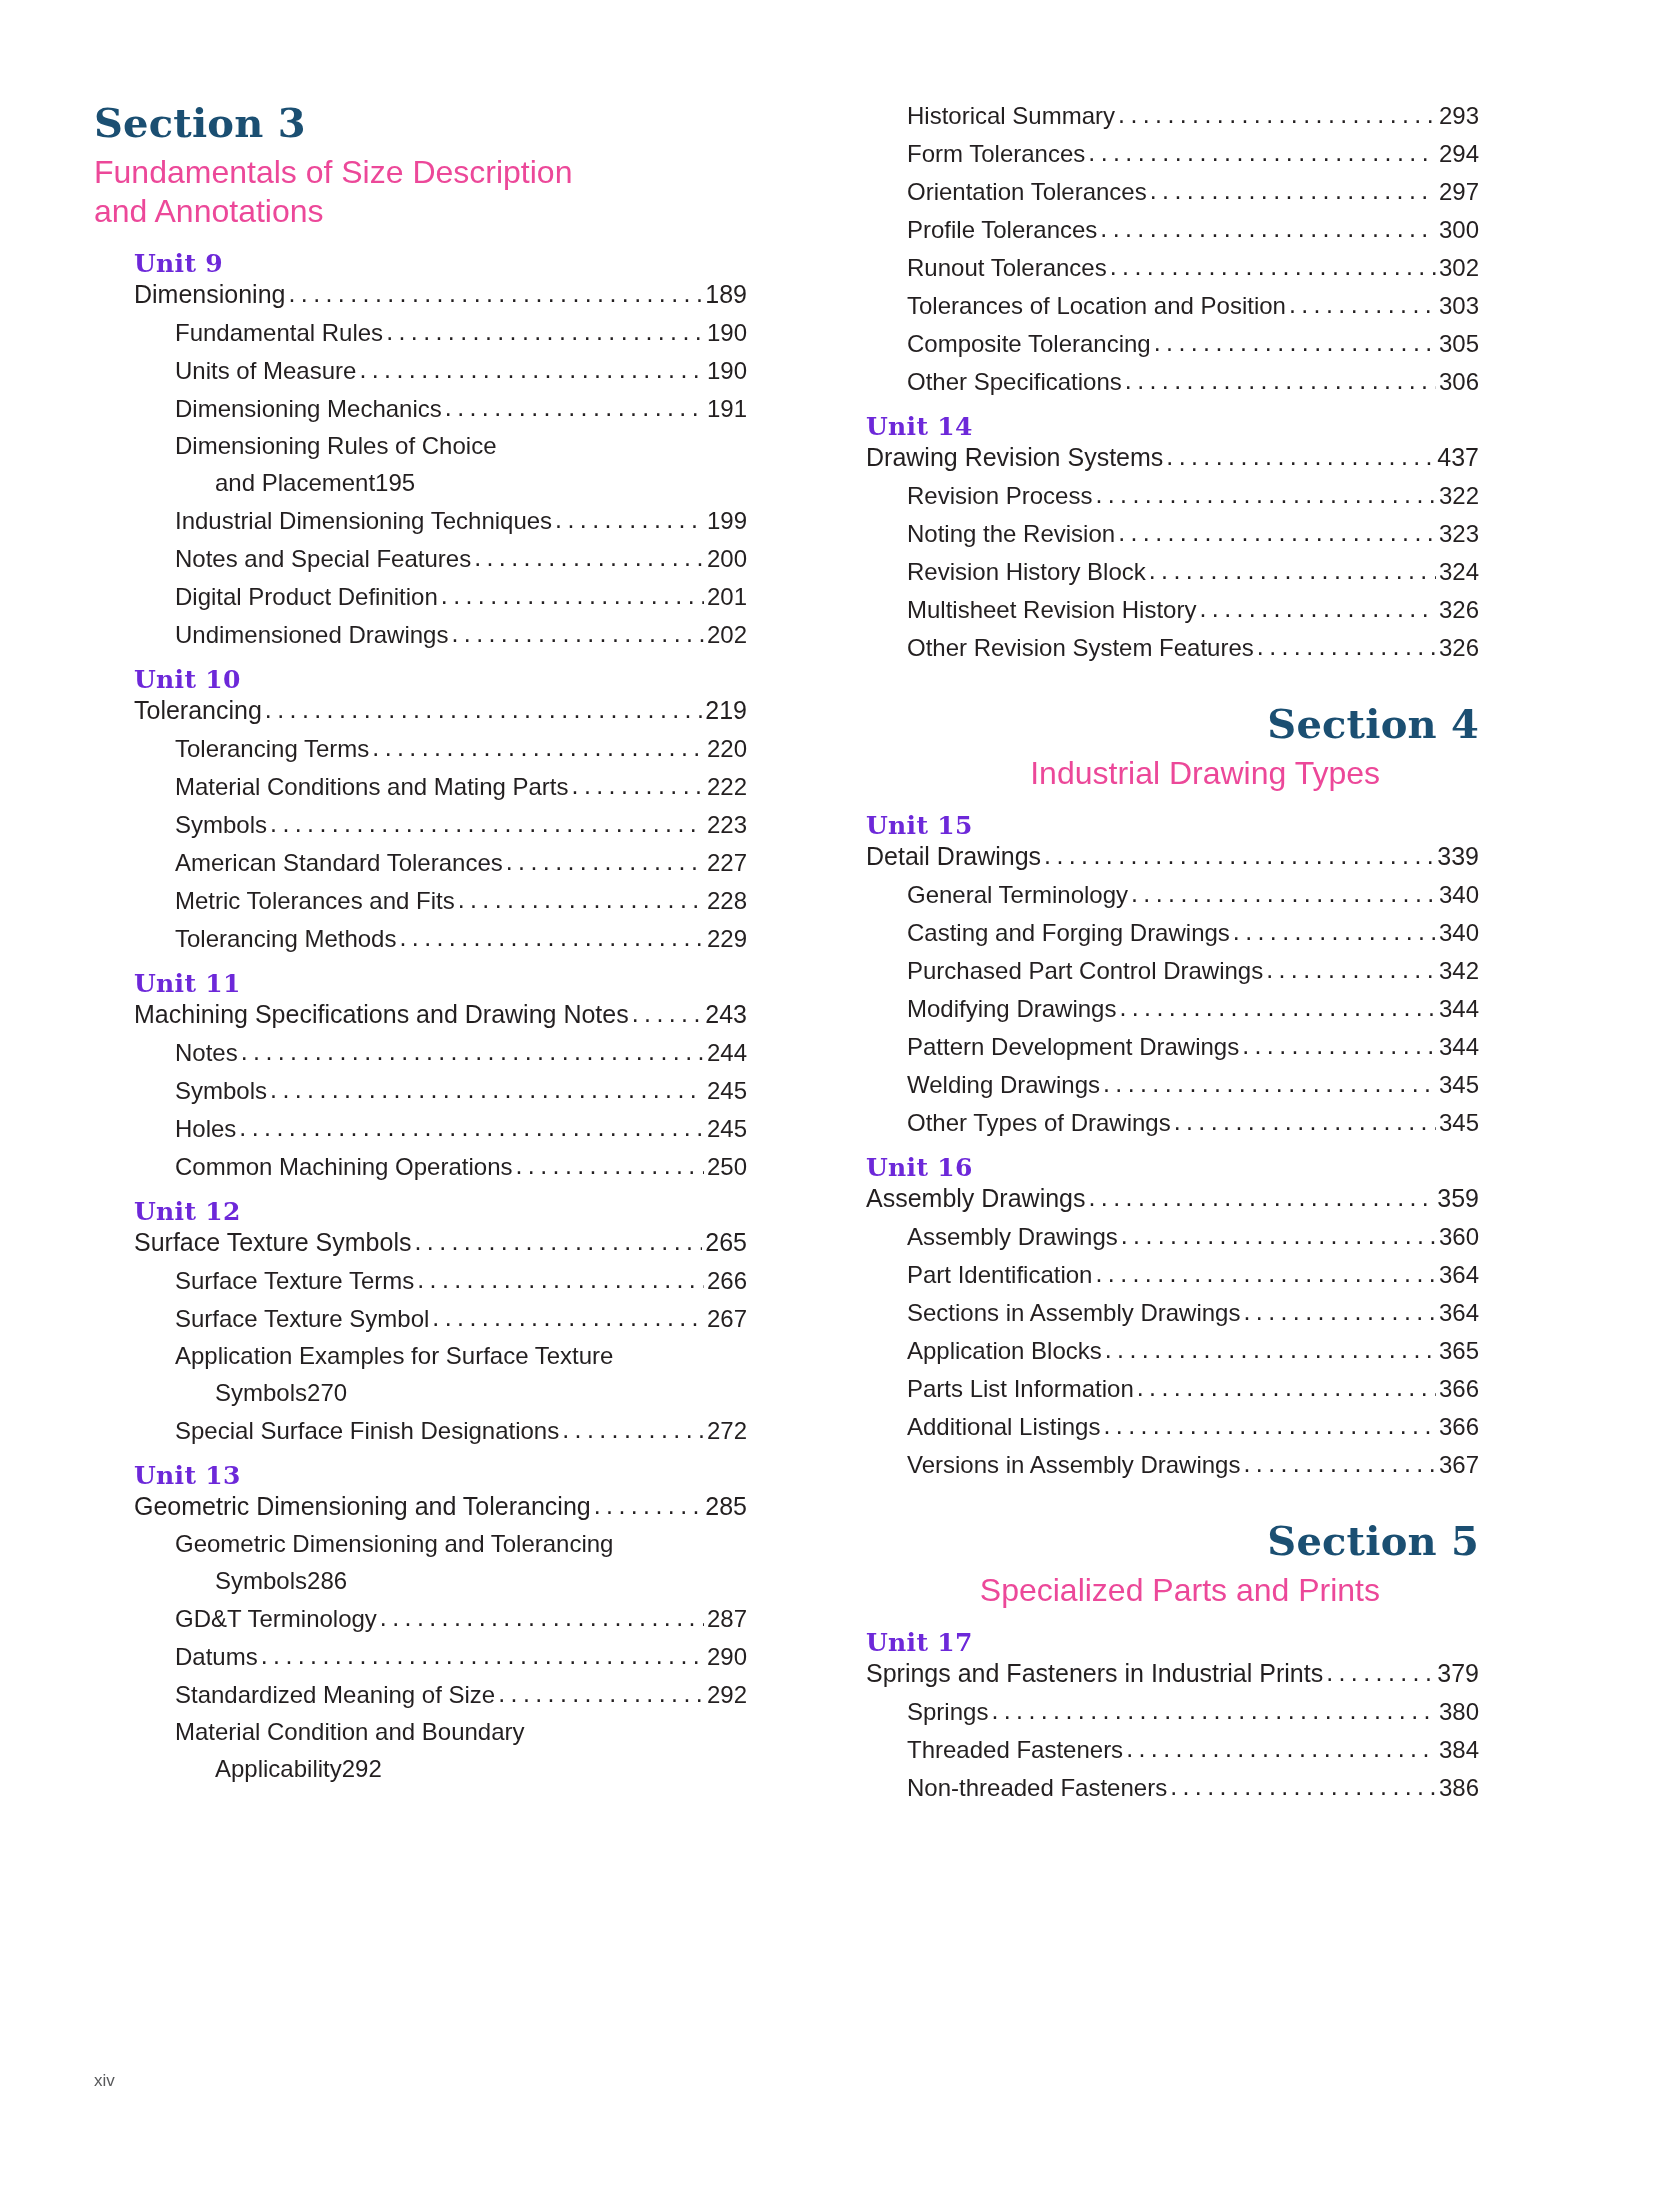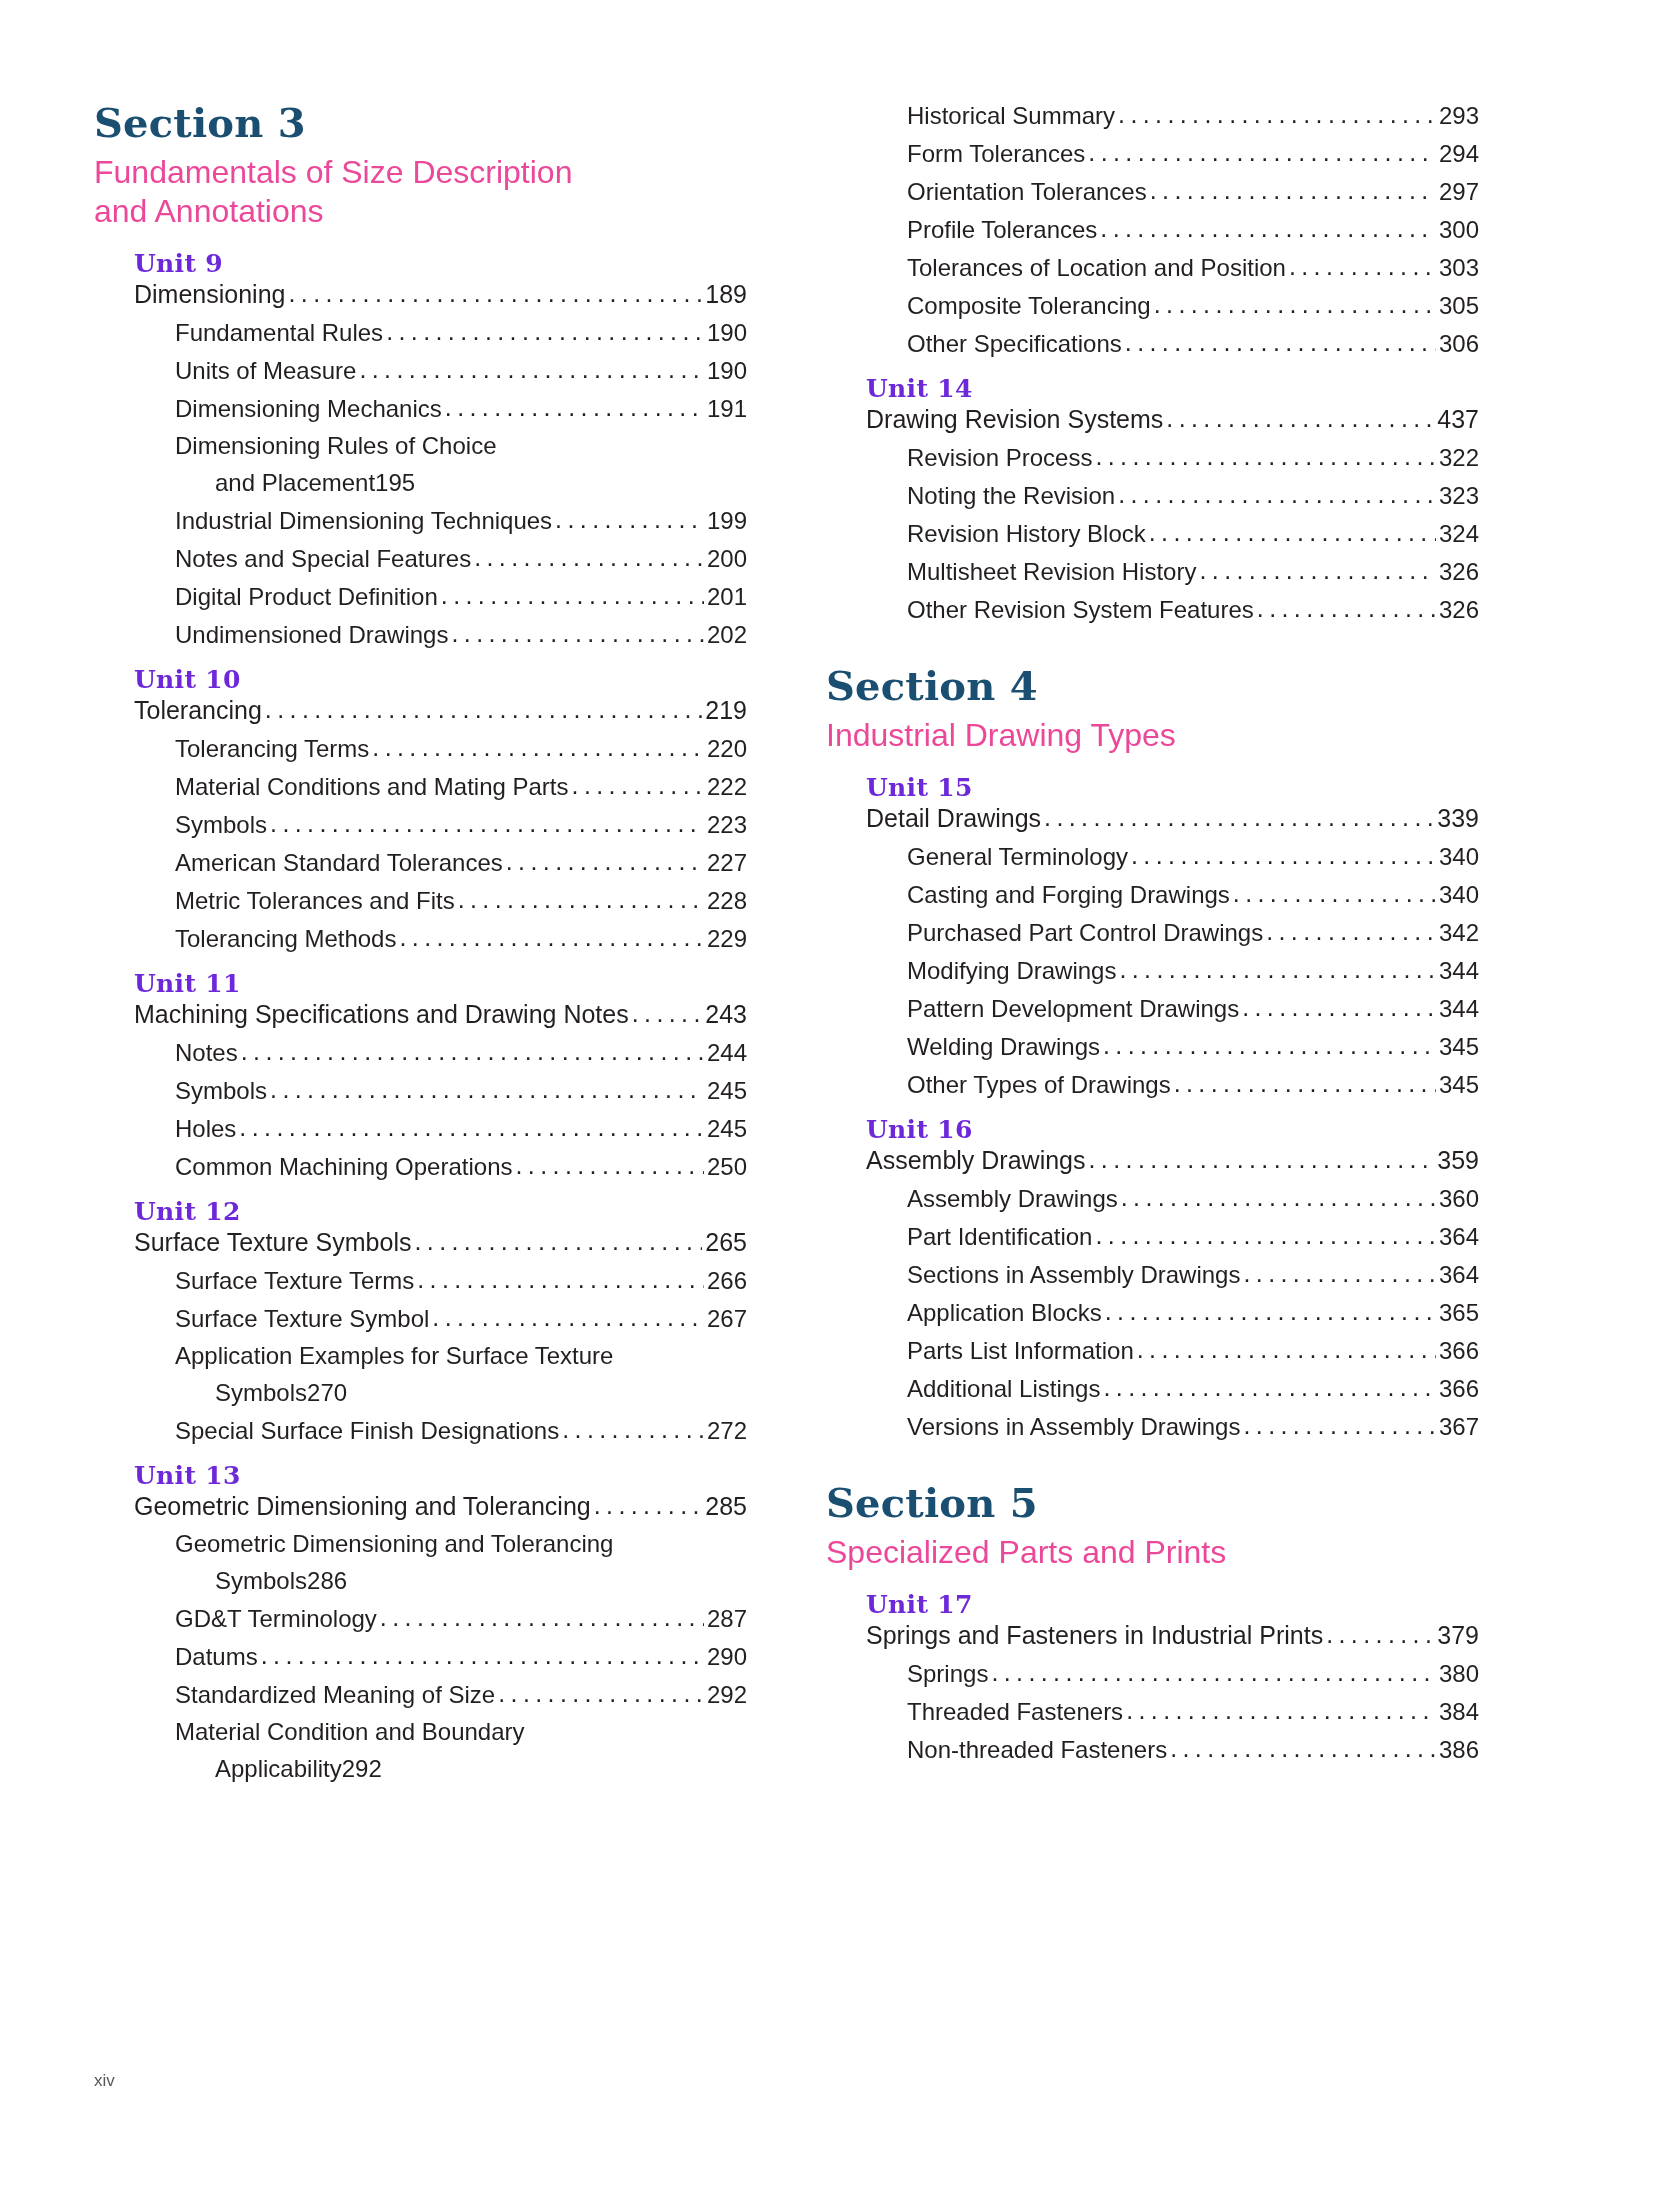--- a/index.html
+++ b/index.html
@@ -111,21 +111,21 @@
   .entry-wrap .first-line {
     display: block;
     margin-bottom: 13px;
   }
   .entry-wrap .second-line {
     display: flex;
     align-items: baseline;
     padding-left: 40px;
   }
   .section-block { margin-bottom: 6px; }
-  .section-block.second { margin-top: 44px; }
+  .section-block.second { margin-top: 44px; text-align: right; }
 
   
   .folio {
     position: absolute;
     left: 94px;
     top: 2071px;
     font-size: 17px;
     color: #58595b;
     font-family: "Liberation Sans", sans-serif;
   }
@@ -344,20 +344,25 @@
             <span class="label">Orientation Tolerances</span>
             <span class="leader"></span>
             <span class="pageno">297</span>
           </div>
           <div class="entry lvl2">
             <span class="label">Profile Tolerances</span>
             <span class="leader"></span>
             <span class="pageno">300</span>
           </div>
           <div class="entry lvl2">
+            <span class="label">Runout Tolerances</span>
+            <span class="leader"></span>
+            <span class="pageno">302</span>
+          </div>
+          <div class="entry lvl2">
             <span class="label">Tolerances of Location and Position</span>
             <span class="leader"></span>
             <span class="pageno">303</span>
           </div>
           <div class="entry lvl2">
             <span class="label">Composite Tolerancing</span>
             <span class="leader"></span>
             <span class="pageno">305</span>
           </div>
           <div class="entry lvl2">

